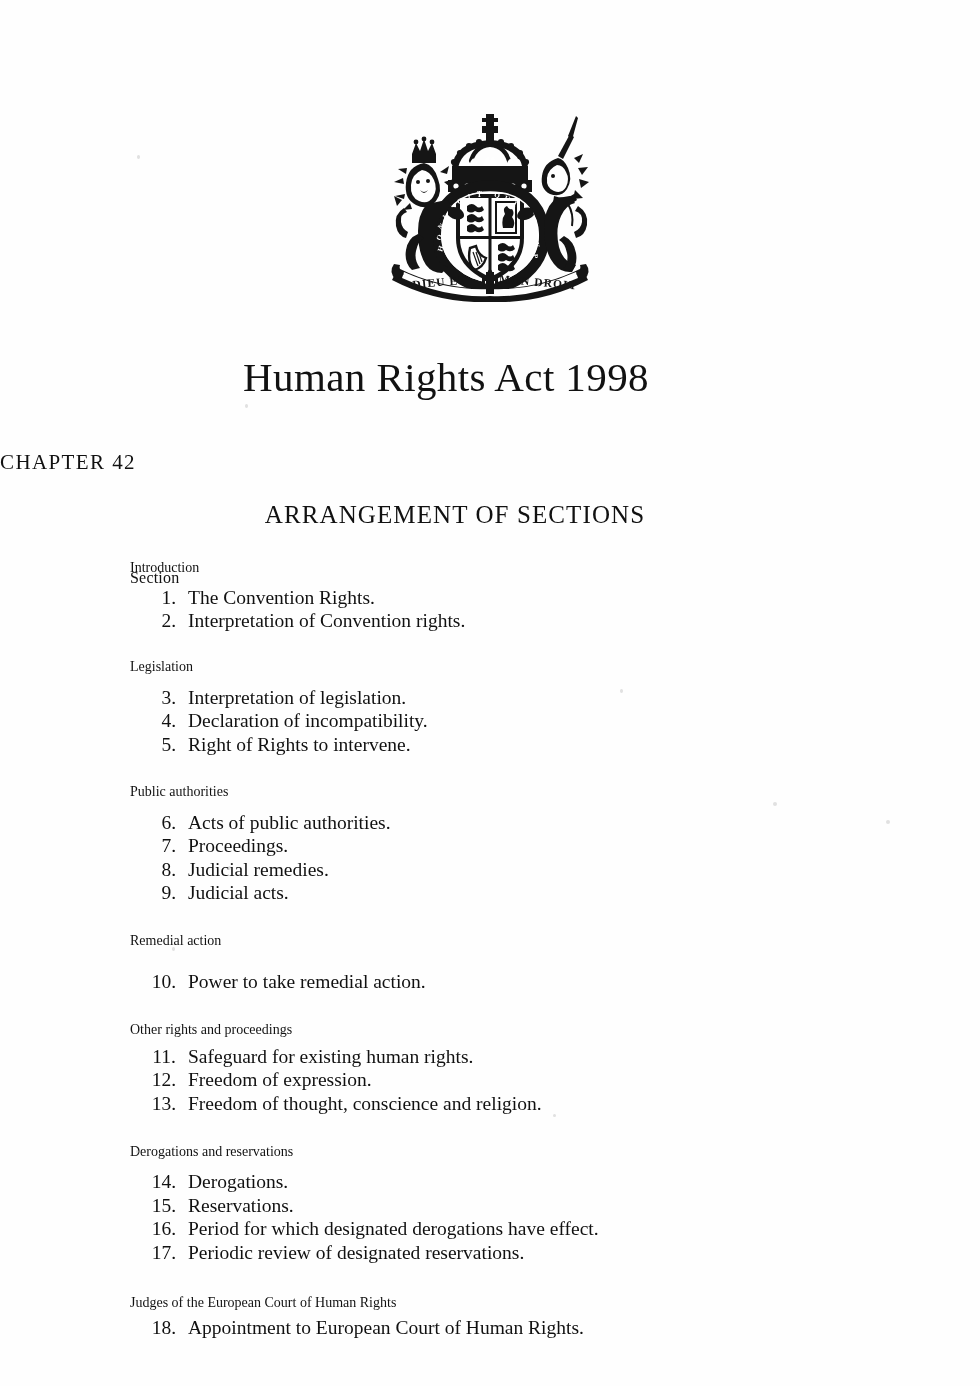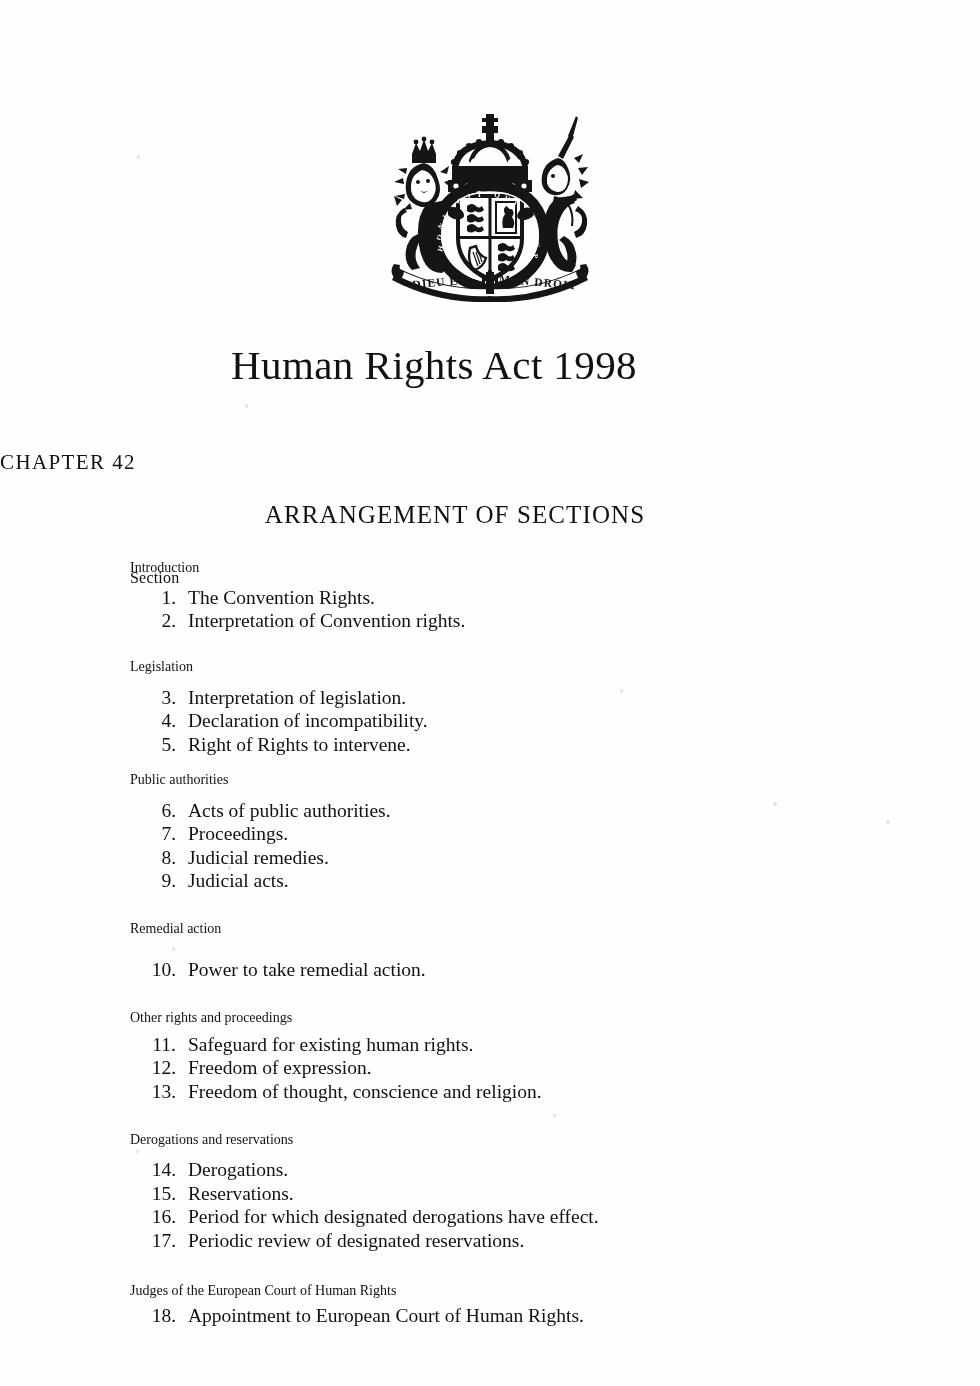--- a/index.html
+++ b/index.html
@@ -39,21 +39,21 @@
   .doc-title {
     position: absolute;
     left: 0;
     top: 339px;
     width: 860px;
     text-align: center;
     font-size: 41px;
     font-weight: 400;
     letter-spacing: 0.4px;
     line-height: 1.1;
-    margin: 4px;
+    margin: 16px;
   }
   .chapter {
     position: absolute;
     left: 0;
     top: 450px;
     width: 980px;
     font-size: 21px;
     letter-spacing: 1.4px;
     margin: 0;
   }
@@ -111,21 +111,21 @@
   }
   .toc-label {
     padding-left: 12px;
   }
 
   
   .g0 { margin-top: 0px; }
   .g0 .group-heading { margin-bottom: 9px; }
   .g1 { margin-top: 26px; }
   .g1 .group-heading { margin-bottom: 10px; }
-  .g2 { margin-top: 16px; }
+  .g2 { margin-top: 28px; }
   .g2 .group-heading { margin-bottom: 10px; }
   .g3 { margin-top: 28px; }
   .g3 .group-heading { margin-bottom: 20px; }
   .g4 { margin-top: 29px; }
   .g4 .group-heading { margin-bottom: 6px; }
   .g5 { margin-top: 29px; }
   .g5 .group-heading { margin-bottom: 9px; }
   .g6 { margin-top: 31px; }
   .g6 .group-heading { margin-bottom: 4px; }
 

